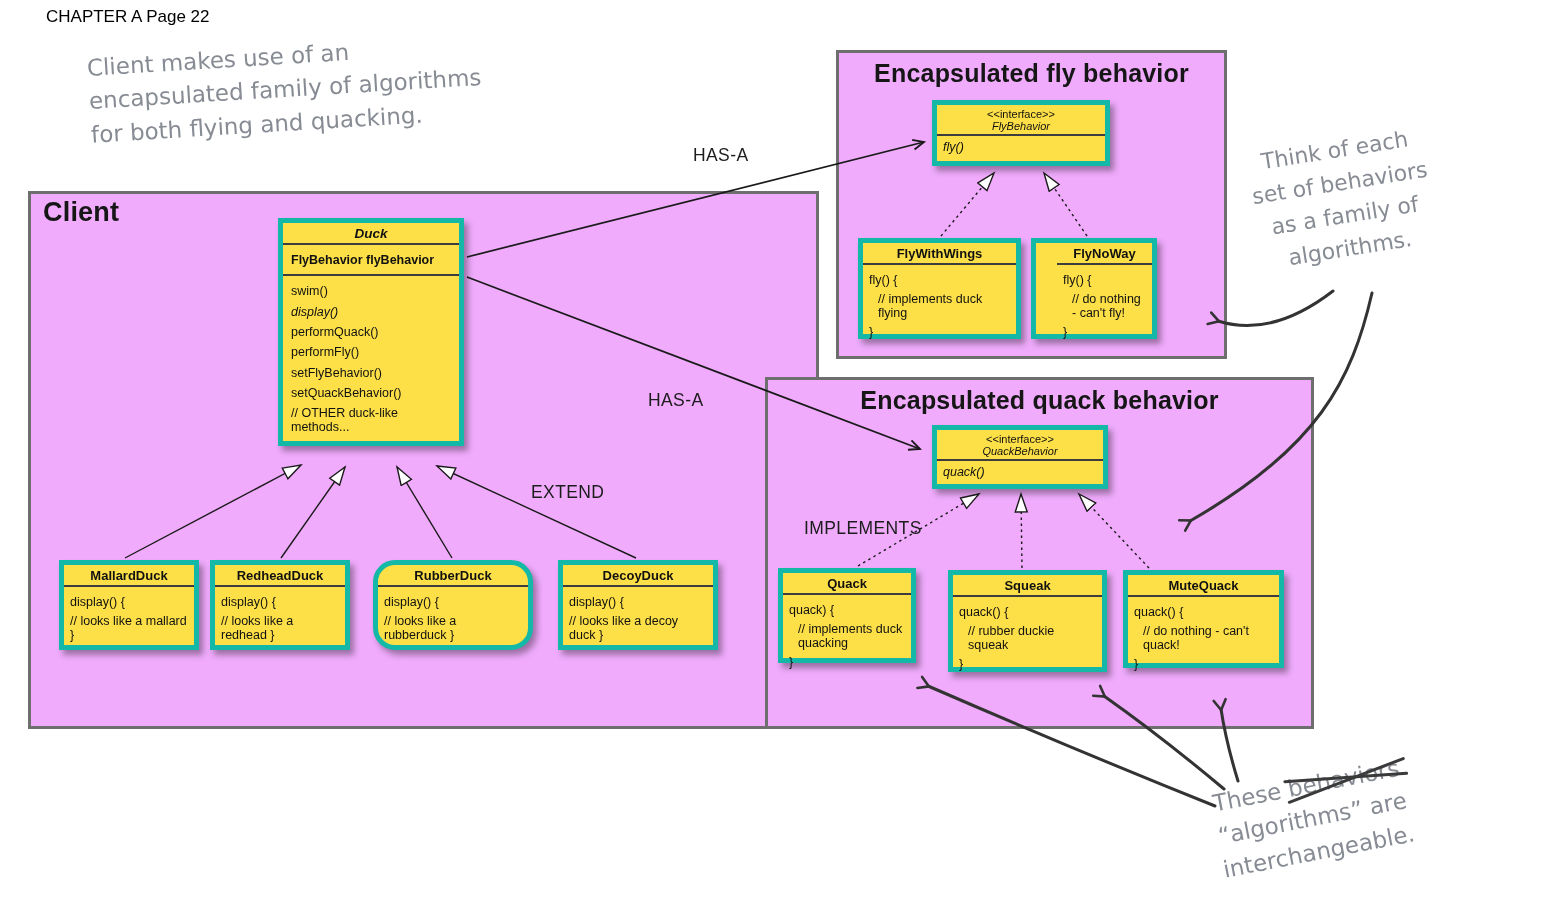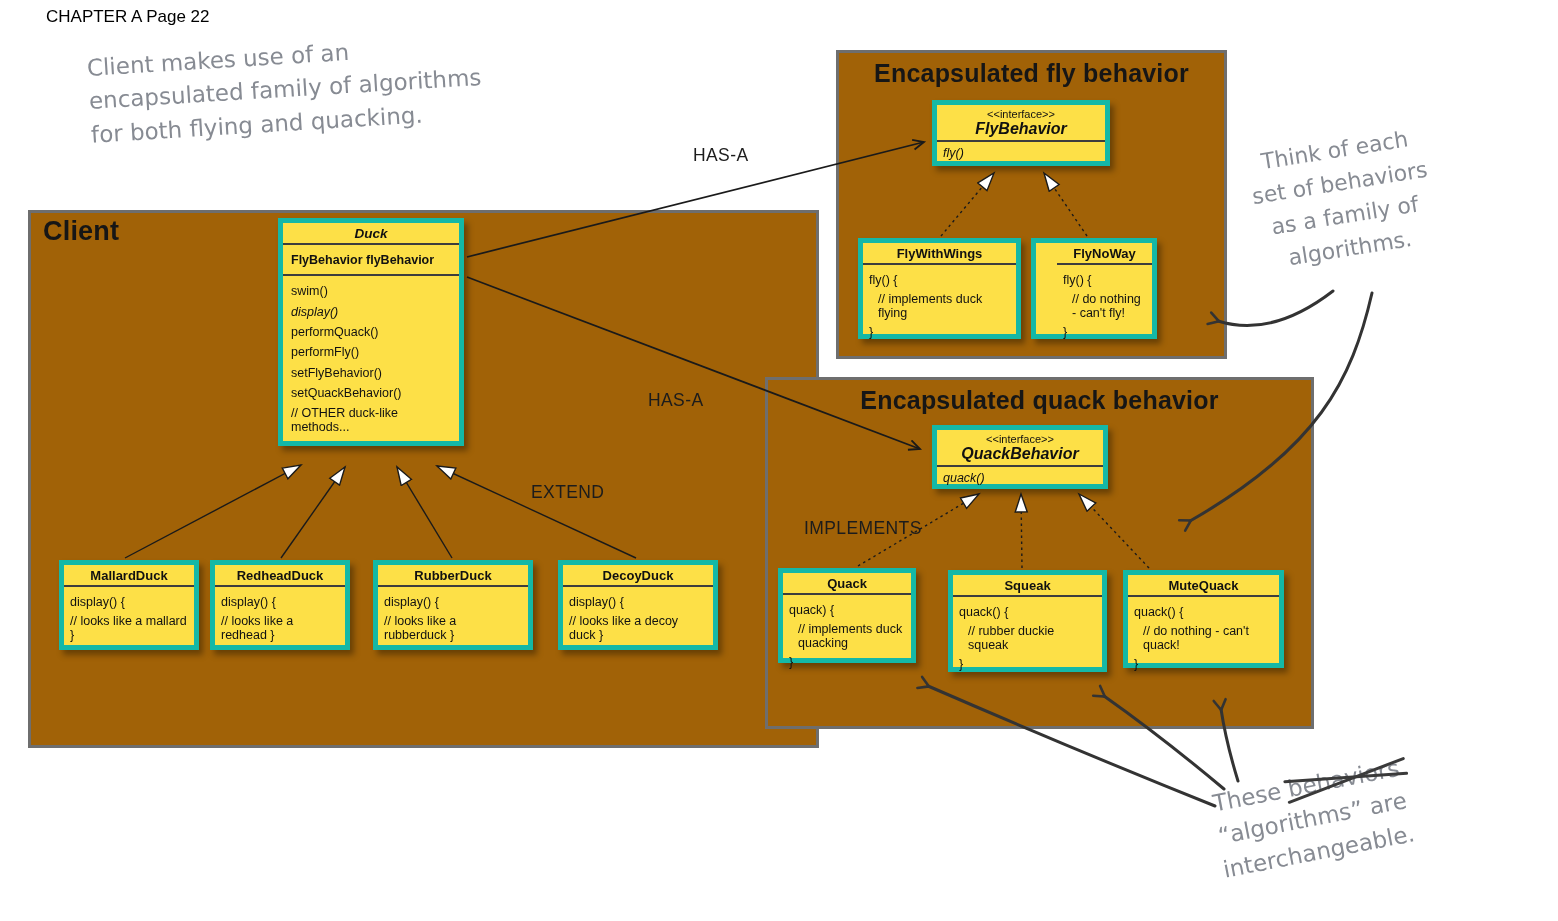--- a/index.html
+++ b/index.html
@@ -1,38 +1,38 @@
 <!DOCTYPE html>
 <html><head>
 <meta charset="utf-8">
 <style>
   html,body{margin:0;padding:0;background:#fff;}
   .page{position:relative;width:1558px;height:921px;background:#ffffff;
         font-family:"Liberation Sans",sans-serif;overflow:hidden;}
 
   
-  .panel{position:absolute;background:#a16207;border:3px solid #6e6e6e;box-sizing:border-box;z-index:1;}
+  .panel{position:absolute;background:#f0abfc;border:3px solid #6e6e6e;box-sizing:border-box;z-index:1;}
   .panel-title{font-weight:bold;color:#161616;letter-spacing:0.2px;}
   .client-title{position:absolute;left:12px;top:3px;font-size:27px;}
   .center-title{text-align:center;margin-top:6px;font-size:25px;}
 
   
   .ubox{position:absolute;background:#fde047;border:5px solid #14b8a6;box-sizing:border-box;
         box-shadow:4px 5px 6px rgba(0,0,0,0.35);z-index:2;}
   .hd{text-align:center;font-weight:bold;font-size:13px;color:#111;
       padding:3px 4px 2px;border-bottom:2px solid #3d3d3d;}
   .hd.it{font-style:italic;font-size:13.5px;}
   .sect{border-bottom:2px solid #3d3d3d;padding:5px 0;}
   .row{font-size:12.5px;color:#111;padding:2.5px 8px;}
   .b{font-weight:bold;}
   .it{font-style:italic;}
   .methods{padding:5px 0 3px;}
   .methods .row{padding:3.2px 8px;}
   .iface .hd .st{display:block;font-weight:normal;font-style:normal;font-size:11px;}
-  .iface .hd .nm{display:block;font-weight:bold;font-style:italic;font-size:16px;}
+  .iface .hd .nm{display:block;font-weight:normal;font-style:italic;font-size:11px;}
   .iface .bd{padding:4px 6px 8px;font-style:italic;font-size:12.5px;color:#111;}
   .bd{padding:5px 6px;}
   .line{font-size:12.5px;color:#111;padding:2.6px 0;}
   .ind{padding-left:9px;}
 
   
   .lbl{position:absolute;font-size:17.5px;color:#1c1c1c;letter-spacing:0.4px;z-index:4;}
 
   
   .hand{position:absolute;color:#878b93;font-family:"DejaVu Sans",sans-serif;z-index:5;}
@@ -57,21 +57,21 @@
 <div class="page">
 
   <div class="page-header">CHAPTER A Page 22</div>
 
   <div class="hand note-client">
     <div>Client makes use of an</div>
     <div>encapsulated family of algorithms</div>
     <div>for both flying and quacking.</div>
   </div>
 
-  <div class="panel" style="left:28px;top:210px;width:791px;height:538px;">
+  <div class="panel" style="left:28px;top:191px;width:791px;height:538px;">
     <div class="panel-title client-title">Client</div>
   </div>
 
   <div class="ubox" style="left:278px;top:218px;width:186px;">
     <div class="hd it">Duck</div>
     <div class="sect">
       <div class="row b">FlyBehavior flyBehavior</div>
     </div>
     <div class="methods">
       <div class="row">swim()</div>
@@ -91,21 +91,21 @@
       <div class="line">// looks like a mallard }</div>
     </div>
   </div>
   <div class="ubox" style="left:210px;top:560px;width:140px;height:90px;">
     <div class="hd">RedheadDuck</div>
     <div class="bd">
       <div class="line">display() {</div>
       <div class="line">// looks like a redhead }</div>
     </div>
   </div>
-  <div class="ubox" style="left:373px;top:560px;width:160px;height:90px;">
+  <div class="ubox" style="left:373px;top:560px;width:160px;height:90px;border-radius:22px;">
     <div class="hd">RubberDuck</div>
     <div class="bd">
       <div class="line">display() {</div>
       <div class="line">// looks like a rubberduck }</div>
     </div>
   </div>
   <div class="ubox" style="left:558px;top:560px;width:160px;height:90px;">
     <div class="hd">DecoyDuck</div>
     <div class="bd">
       <div class="line">display() {</div>

